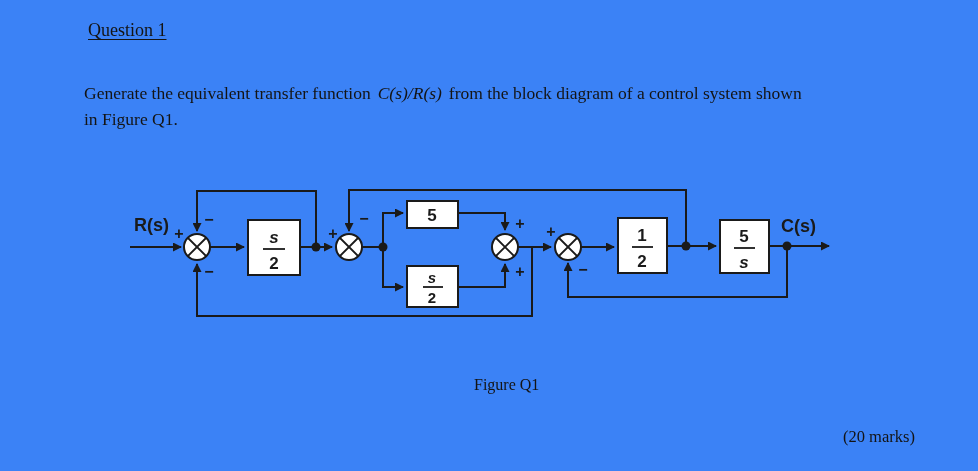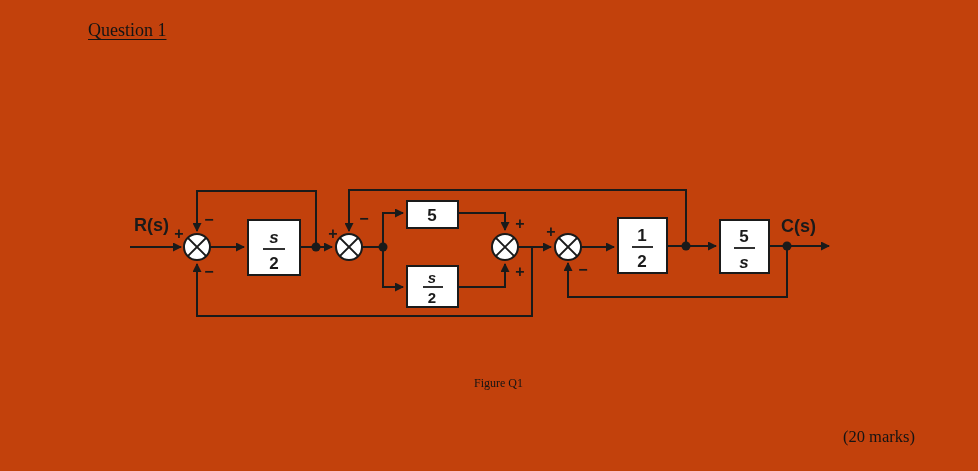--- a/index.html
+++ b/index.html
@@ -1,42 +1,46 @@
 <!DOCTYPE html>
 <html><head>
 <meta charset="utf-8">
 <style>
   html,body{margin:0;padding:0;background:#e9e9e9;}
-  #page{position:relative;width:978px;height:471px;background:#c2410c;overflow:hidden;
+  #page{position:relative;width:978px;height:471px;background:#3b82f6;overflow:hidden;
         font-family:"Liberation Serif",serif;color:#141414;}
   .heading{position:absolute;left:88px;top:20px;font-size:18px;text-decoration:underline;
            text-underline-offset:3px;}
   .bodytext{position:absolute;left:84px;top:80px;width:860px;font-size:17.5px;line-height:26px;}
   .mathspan{font-style:italic;padding:0 7px;font-family:"Liberation Serif",serif;}
-  .figcap{position:absolute;left:474px;top:376px;font-size:12px;}
+  .figcap{position:absolute;left:474px;top:376px;font-size:16px;}
   .marks{position:absolute;left:843px;top:427px;font-size:16.5px;}
   svg text{fill:#1a1a1a;}
   .blkfrac{font:bold 17px "Liberation Sans",sans-serif;text-anchor:middle;}
   .blkfrac-sm{font:bold 15px "Liberation Sans",sans-serif;text-anchor:middle;}
   .ital{font-style:italic;}
   .sign{font:bold 16px "Liberation Sans",sans-serif;text-anchor:middle;}
   .iolabel{font:bold 18px "Liberation Sans",sans-serif;}
   .wire{stroke:#1a1a1a;stroke-width:2;fill:none;}
   .thin{stroke:#1a1a1a;stroke-width:1.8;fill:none;}
   .box{fill:#ffffff;stroke:#1a1a1a;stroke-width:2;}
   .sumc{fill:#ffffff;stroke:#1a1a1a;stroke-width:2;}
   .dot{fill:#1a1a1a;stroke:none;}
 </style>
 </head>
 <body>
 
 <div id="page">
 
   <div class="heading">Question 1</div>
 
+  <div class="bodytext">
+    <span>Generate the equivalent transfer function</span><span class="mathspan">C(s)/R(s)</span><span>from the block diagram of a control system shown</span><br>
+    <span>in Figure Q1.</span>
+  </div>
 
   <svg width="978" height="471" viewBox="0 0 978 471" style="position:absolute;left:0;top:0;">
     <defs>
       <marker id="arr" markerUnits="userSpaceOnUse" markerWidth="10" markerHeight="9" refX="8" refY="4.5" orient="auto">
         <polygon points="0,0 9,4.5 0,9" fill="#1a1a1a"></polygon>
       </marker>
     </defs>
 
     <path class="wire" d="M130,247 H181" marker-end="url(#arr)"></path>
     <path class="wire" d="M210,247 H244" marker-end="url(#arr)"></path>

